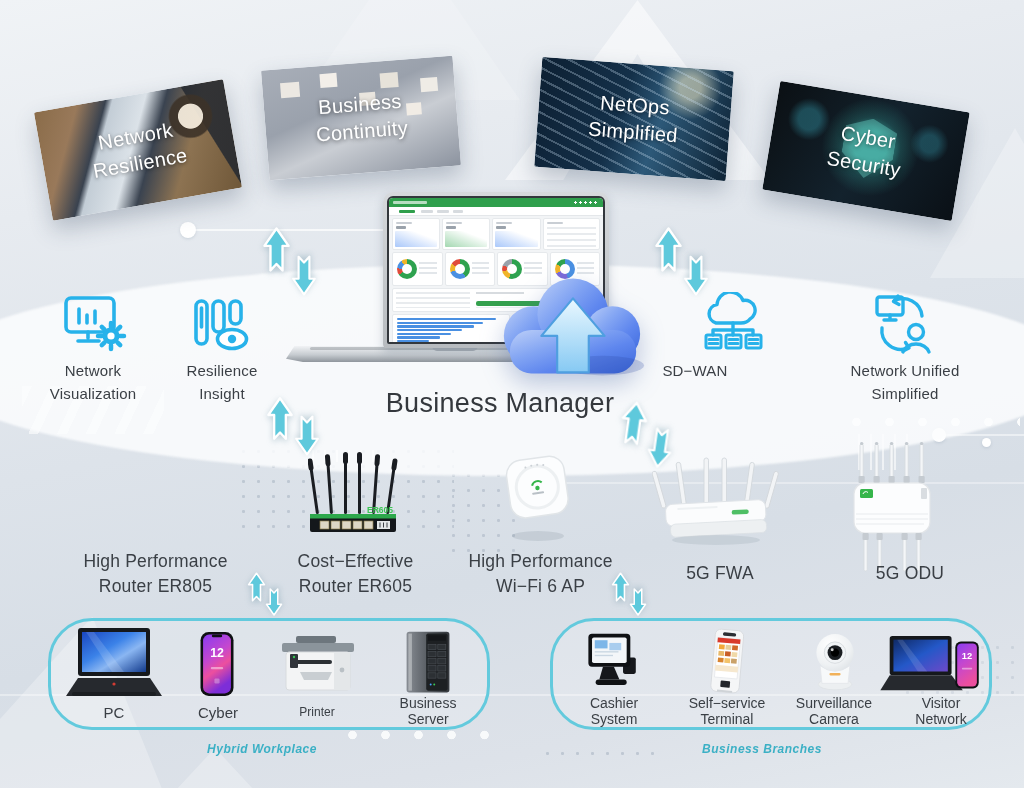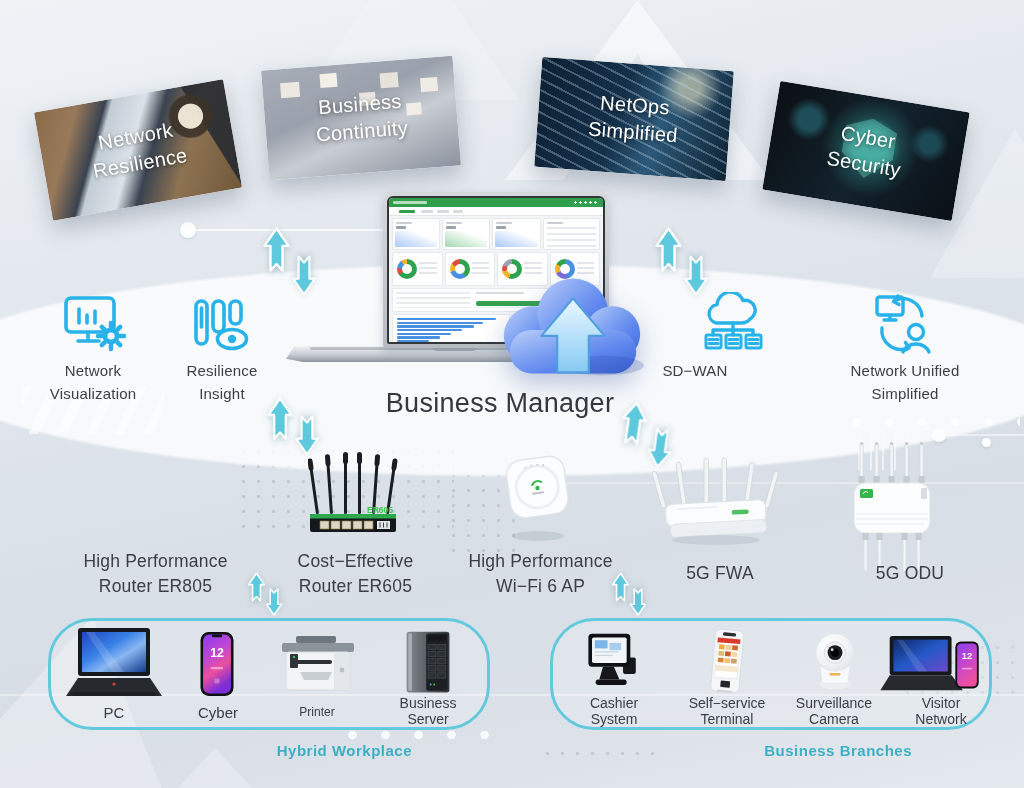--- a/index.html
+++ b/index.html
@@ -106,21 +106,21 @@
   
   .cloud{left:492px;top:270px;width:158px;height:112px;z-index:7;filter:drop-shadow(0 10px 12px rgba(60,90,160,.32));}
   .cloud svg{width:100%;height:100%;display:block;}
 
   
   .platform-label{left:368px;top:388px;width:264px;text-align:center;font-size:27px;line-height:30px;
         color:#34383d;font-weight:500;letter-spacing:.3px;z-index:7;}
   .flabel{text-align:center;font-size:15px;line-height:22.5px;color:#3a3f45;font-weight:500;z-index:5;letter-spacing:.2px;}
   .dlabel{text-align:center;font-size:17.5px;line-height:25px;color:#3a3f45;font-weight:500;z-index:5;letter-spacing:.2px;}
   .ilabel{text-align:center;font-size:14px;line-height:15.5px;color:#3a3f45;font-weight:500;z-index:5;}
-  .gtitle{text-align:right;font-size:15px;color:#3bb0c5;font-weight:700;letter-spacing:.5px;z-index:5;}
+  .gtitle{text-align:center;font-size:12px;color:#3bb0c5;font-weight:700;letter-spacing:.5px;z-index:5;font-style:italic;}
   .ficon svg{width:100%;height:100%;display:block;}
   .ficon{z-index:5;}
   .dev{z-index:4;} .dev svg{width:100%;height:100%;display:block;}
 
   
   .gbox{border:3.5px solid #63cadd;border-radius:44px;background:rgba(255,255,255,.18);z-index:3;}
   svg text{font-family:"Liberation Sans",sans-serif;}
 </style>
 </head>
 <body>

